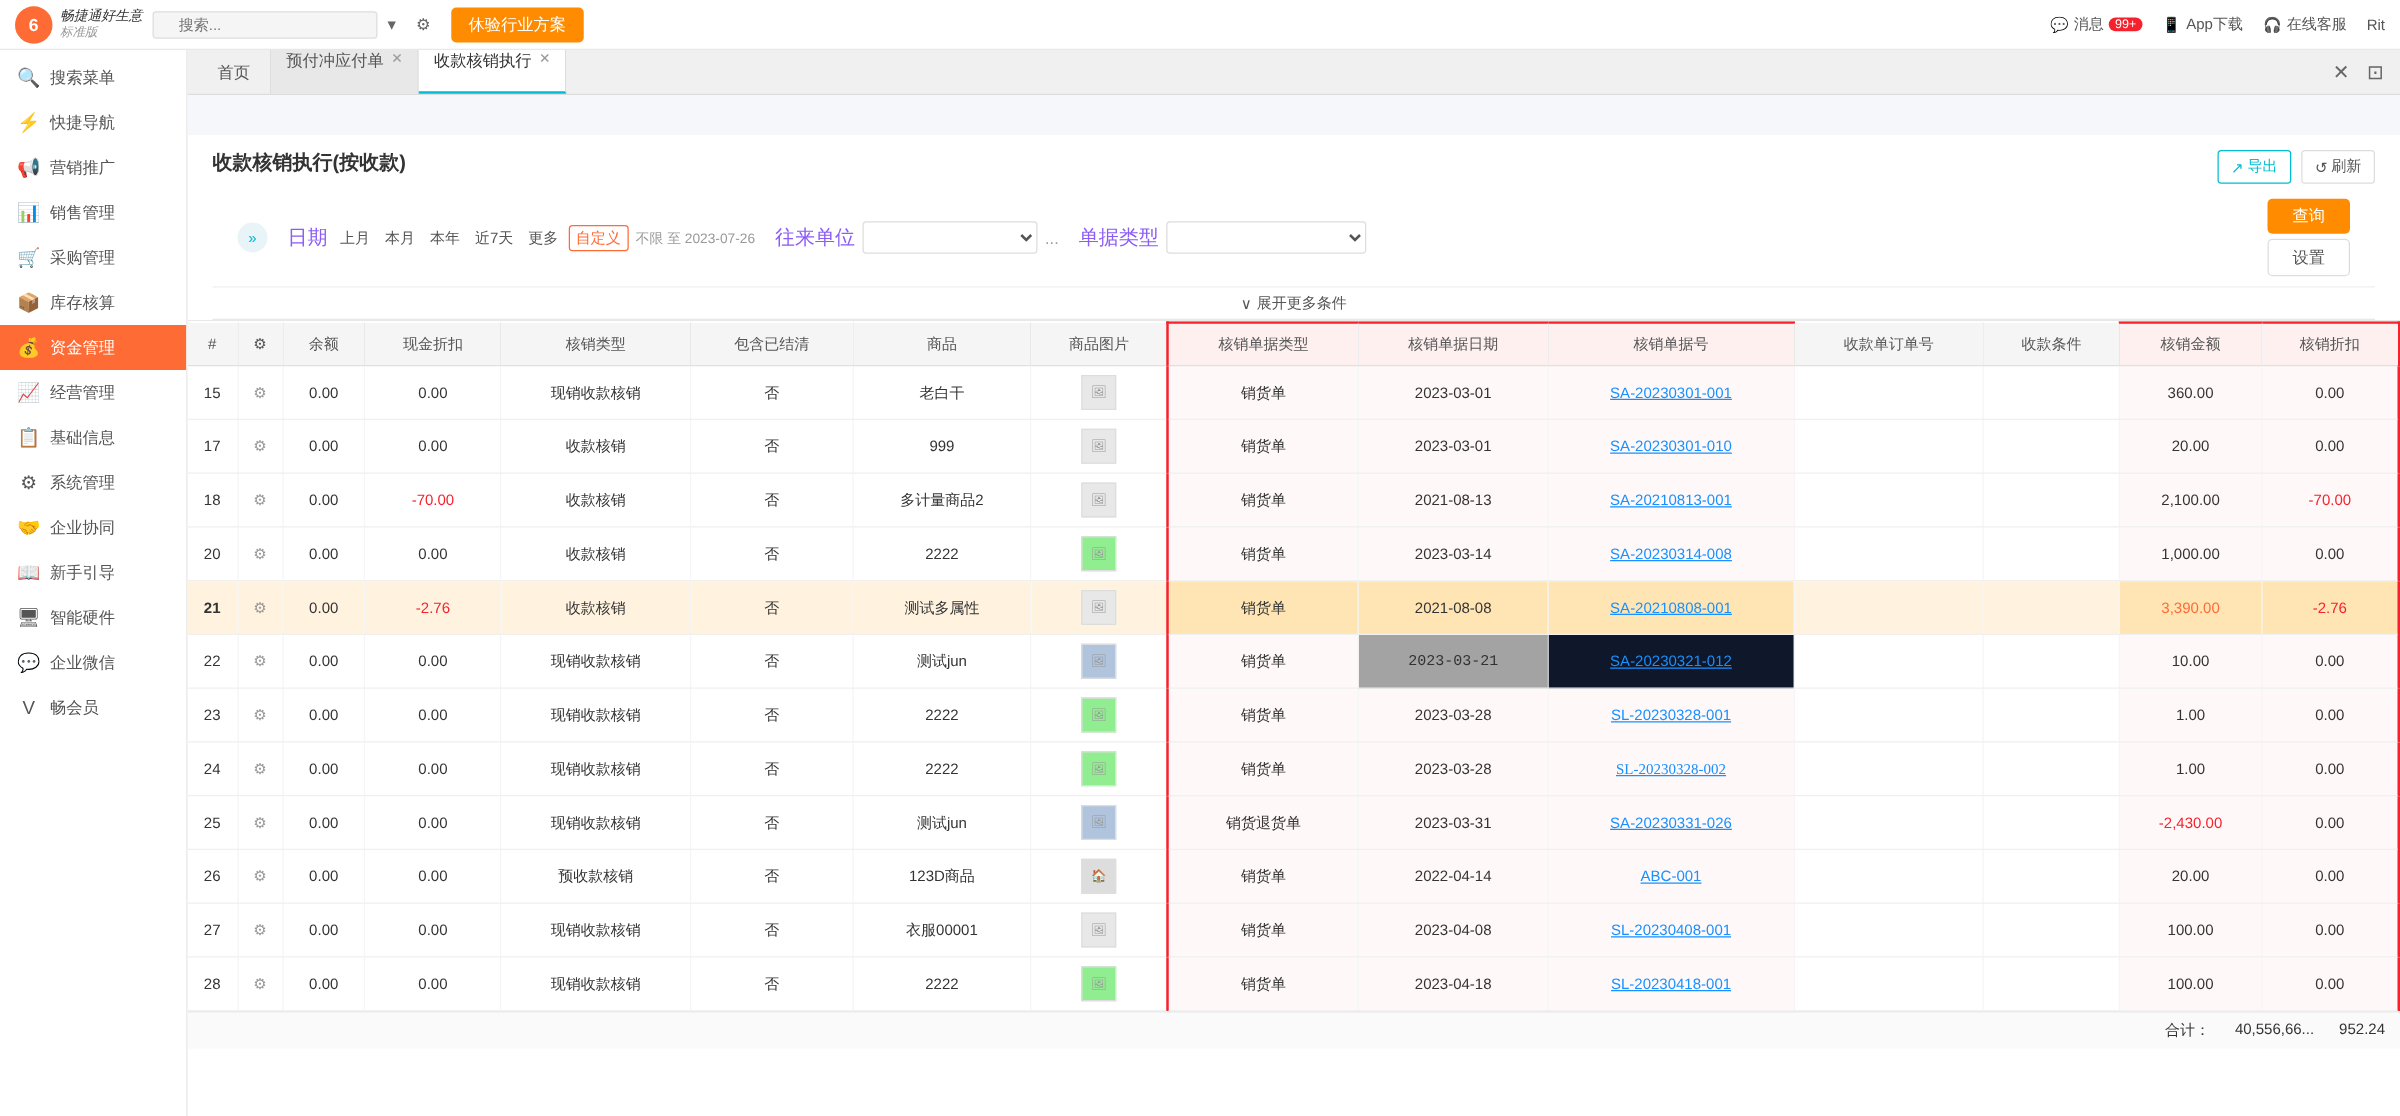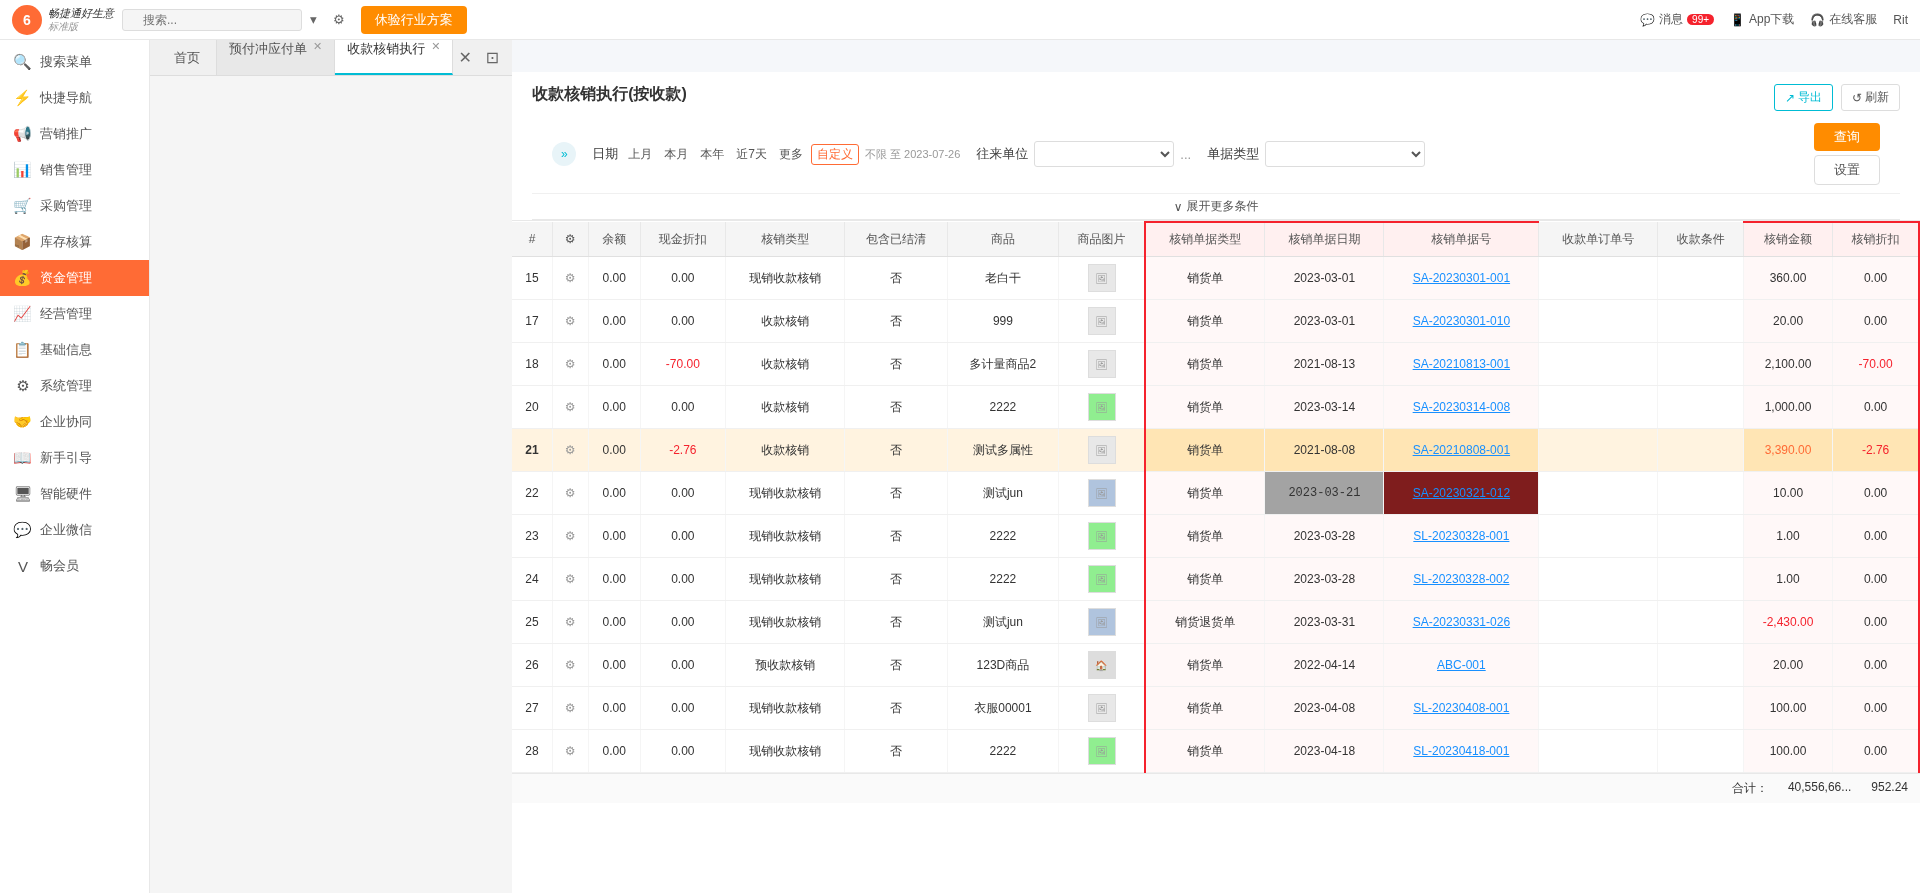--- a/index.html
+++ b/index.html
@@ -46,21 +46,21 @@
       gap: 8px;
       padding: 9px 14px;
       cursor: pointer;
       color: #555;
       font-size: 13px;
     }
     .sidebar-item.active { background: #ff6b35; color: #fff; border-radius: 0; }
     .sidebar-item .si-icon { width: 18px; height: 18px; display: flex; align-items: center; justify-content: center; font-size: 15px; }
 
     
-    .main { flex: 1; display: flex; flex-direction: row; overflow: hidden; }
+    .main { flex: 1; display: flex; flex-direction: column; overflow: hidden; }
 
     
     .tab-bar {
       display: flex;
       align-items: center;
       background: #f0f0f0;
       border-bottom: 1px solid #ddd;
       height: 36px;
       padding: 0 8px;
       gap: 0;
@@ -109,21 +109,21 @@
       align-items: center;
       gap: 16px;
       padding: 8px 20px;
       background: #fff;
       flex-wrap: wrap;
       border-bottom: 1px solid #f0f0f0;
       position: relative;
     }
     .filter-expand-btn { background: #e8f4f8; border: none; border-radius: 50%; width: 24px; height: 24px; cursor: pointer; color: #00bcd4; display: flex; align-items: center; justify-content: center; font-size: 12px; }
     .filter-group { display: flex; align-items: center; gap: 6px; }
-    .filter-label { color: #404040; font-size: 13px; }
+    .filter-label { color: #8b5cf6; font-size: 16px; }
     .filter-date-options { display: flex; gap: 4px; }
     .filter-date-btn { background: none; border: none; color: #555; font-size: 12px; cursor: pointer; padding: 2px 4px; }
     .filter-date-btn.custom { color: #ff6b35; border: 1px solid #ff6b35; border-radius: 3px; padding: 1px 5px; font-size: 12px; }
     .filter-date-range { color: #999; font-size: 11px; }
     .filter-select { border: 1px solid #ddd; border-radius: 3px; padding: 4px 8px; font-size: 12px; color: #555; min-width: 140px; background: #fff; }
     .filter-dots { color: #999; }
     .filter-type-select { border: 1px solid #ddd; border-radius: 3px; padding: 4px 8px; font-size: 12px; color: #555; min-width: 160px; background: #fff; }
     .btn-query { background: #ff8c00; color: #fff; border: none; border-radius: 4px; padding: 5px 20px; font-size: 13px; cursor: pointer; }
     .btn-settings { background: none; border: 1px solid #ddd; color: #555; border-radius: 4px; padding: 5px 14px; font-size: 13px; cursor: pointer; }
     .filter-actions { display: flex; flex-direction: column; gap: 4px; margin-left: auto; }
@@ -475,21 +475,21 @@
                 <td>22</td>
                 <td><span style="cursor:pointer;color:#999;">⚙</span></td>
                 <td>0.00</td>
                 <td>0.00</td>
                 <td>现销收款核销</td>
                 <td>否</td>
                 <td>测试jun</td>
                 <td><div class="img-placeholder" style="background:#b0c4de;">🖼</div></td>
                 <td style="background: rgb(255, 248, 248); border-left: 2px solid rgb(245, 34, 45);">销货单</td>
                 <td style="background: #a3a3a3; font-family: Liberation Mono, monospace;">2023-03-21</td>
-                <td style="background: #7f1d1d;"><span class="link-text">SA-20230321-012</span></td>
+                <td style="background: #0f172a;"><span class="link-text">SA-20230321-012</span></td>
                 <td></td>
                 <td></td>
                 <td style="background: rgb(255, 248, 248);">10.00</td>
                 <td style="background: rgb(255, 248, 248); border-right: 2px solid rgb(245, 34, 45);">0.00</td>
               </tr>
               <tr>
                 <td>23</td>
                 <td><span style="cursor:pointer;color:#999;">⚙</span></td>
                 <td>0.00</td>
                 <td>0.00</td>
@@ -509,21 +509,21 @@
                 <td>24</td>
                 <td><span style="cursor:pointer;color:#999;">⚙</span></td>
                 <td>0.00</td>
                 <td>0.00</td>
                 <td>现销收款核销</td>
                 <td>否</td>
                 <td>2222</td>
                 <td><div class="img-placeholder has-img" style="background:#90ee90;">🖼</div></td>
                 <td style="background: rgb(255, 248, 248); border-left: 2px solid rgb(245, 34, 45);">销货单</td>
                 <td style="background: rgb(255, 248, 248);">2023-03-28</td>
-                <td style="background: rgb(255, 248, 248);"><span class="link-text">SL-20230328-002</span></td>
+                <td style="background: rgb(255, 248, 248); font-family: Liberation Serif, serif;"><span class="link-text">SL-20230328-002</span></td>
                 <td></td>
                 <td></td>
                 <td style="background: rgb(255, 248, 248);">1.00</td>
                 <td style="background: rgb(255, 248, 248); border-right: 2px solid rgb(245, 34, 45);">0.00</td>
               </tr>
               <tr>
                 <td>25</td>
                 <td><span style="cursor:pointer;color:#999;">⚙</span></td>
                 <td>0.00</td>
                 <td>0.00</td>

